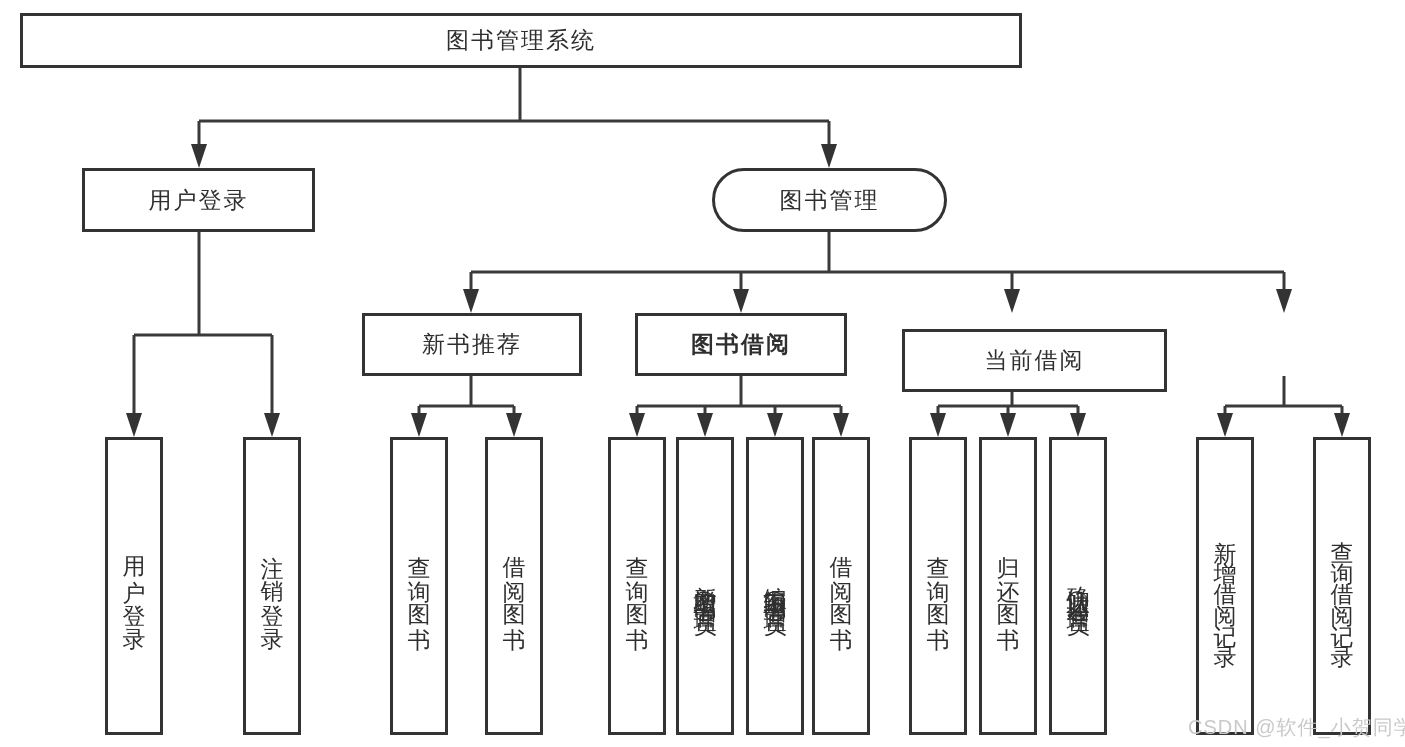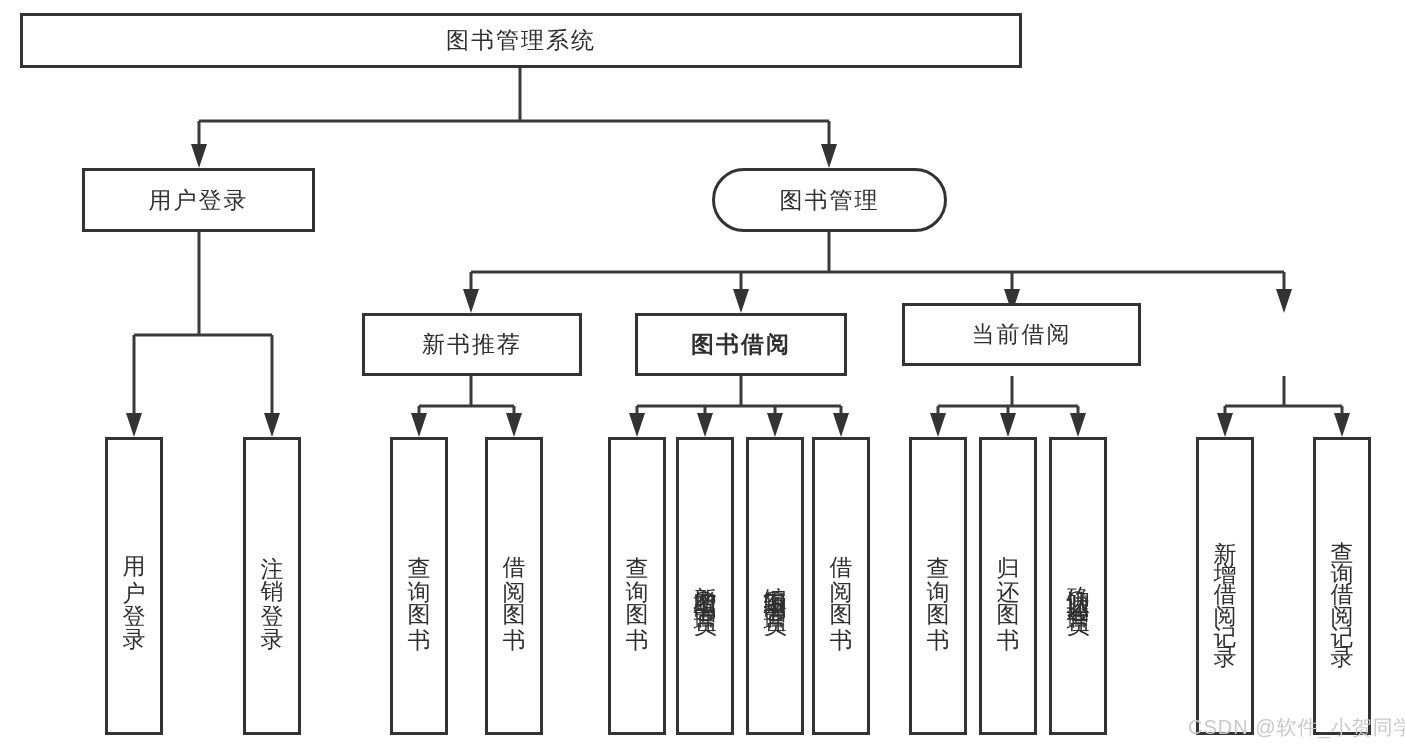--- a/index.html
+++ b/index.html
@@ -73,21 +73,21 @@
   <div class="node" style="left:712px;top:168px;width:235px;height:64px;border-radius:32px;">
     <span class="hlabel">图书管理</span>
   </div>
 
   <div class="node" style="left:362px;top:313px;width:220px;height:63px;">
     <span class="hlabel">新书推荐</span>
   </div>
   <div class="node" style="left:635px;top:313px;width:212px;height:63px;font-weight:bold;">
     <span class="hlabel">图书借阅</span>
   </div>
-  <div class="node" style="left:902px;top:303px;width:239px;height:63px;">
+  <div class="node" style="left:902px;top:329px;width:265px;height:63px;">
     <span class="hlabel">当前借阅</span>
   </div>
 
   <div class="node vleaf" style="left:105px;">
     <span class="vtext" style="letter-spacing: 24px;">用户登录</span>
   </div>
   <div class="node vleaf" style="left:243px;">
     <span class="vtext" style="letter-spacing: 24px;">注销登录</span>
   </div>
 

